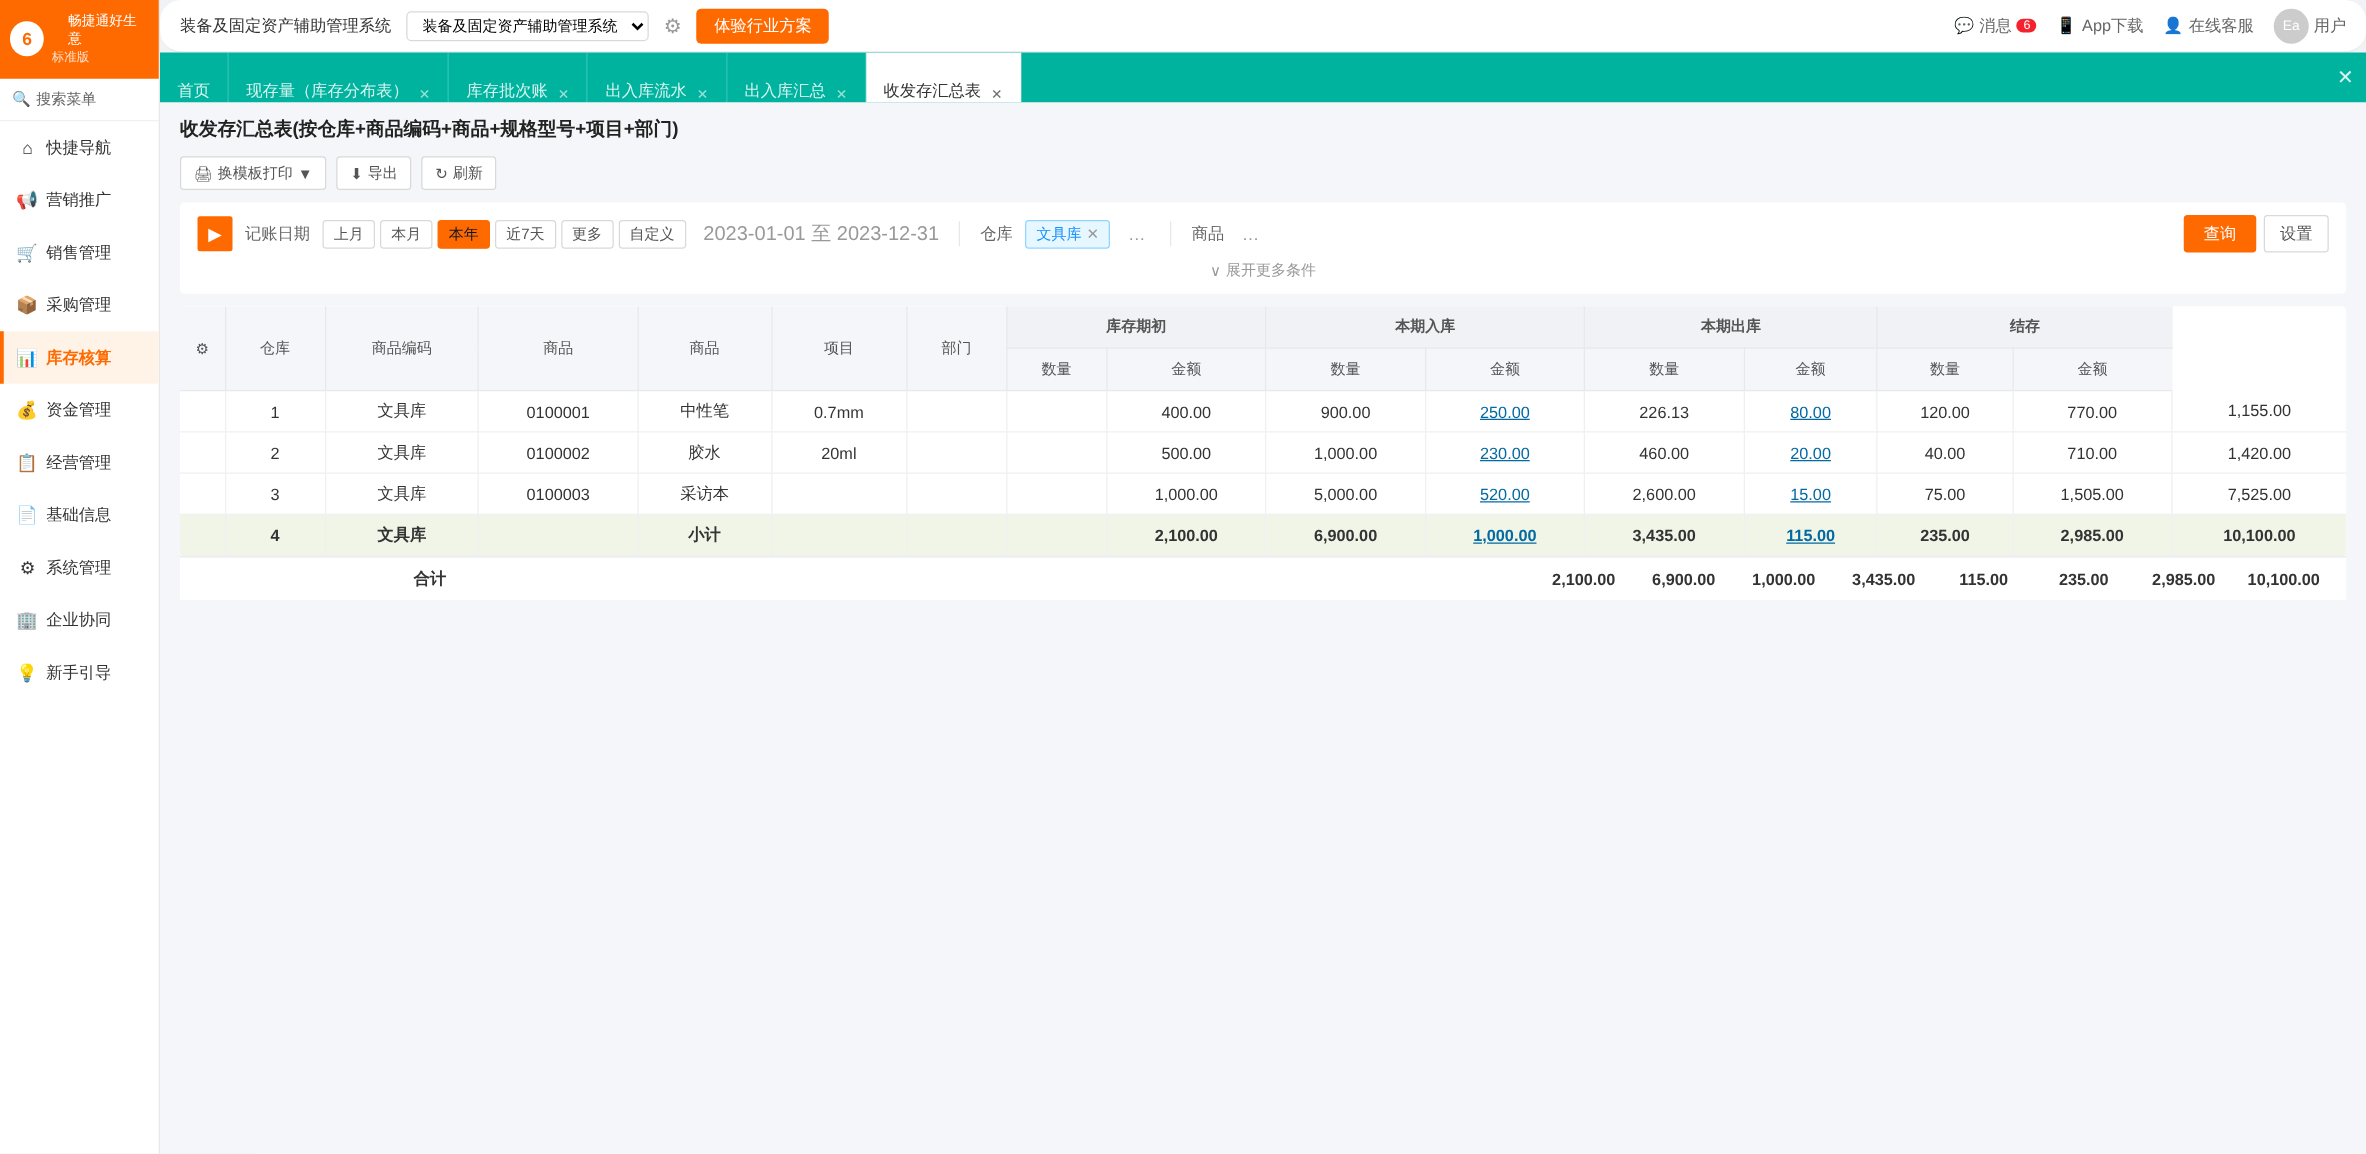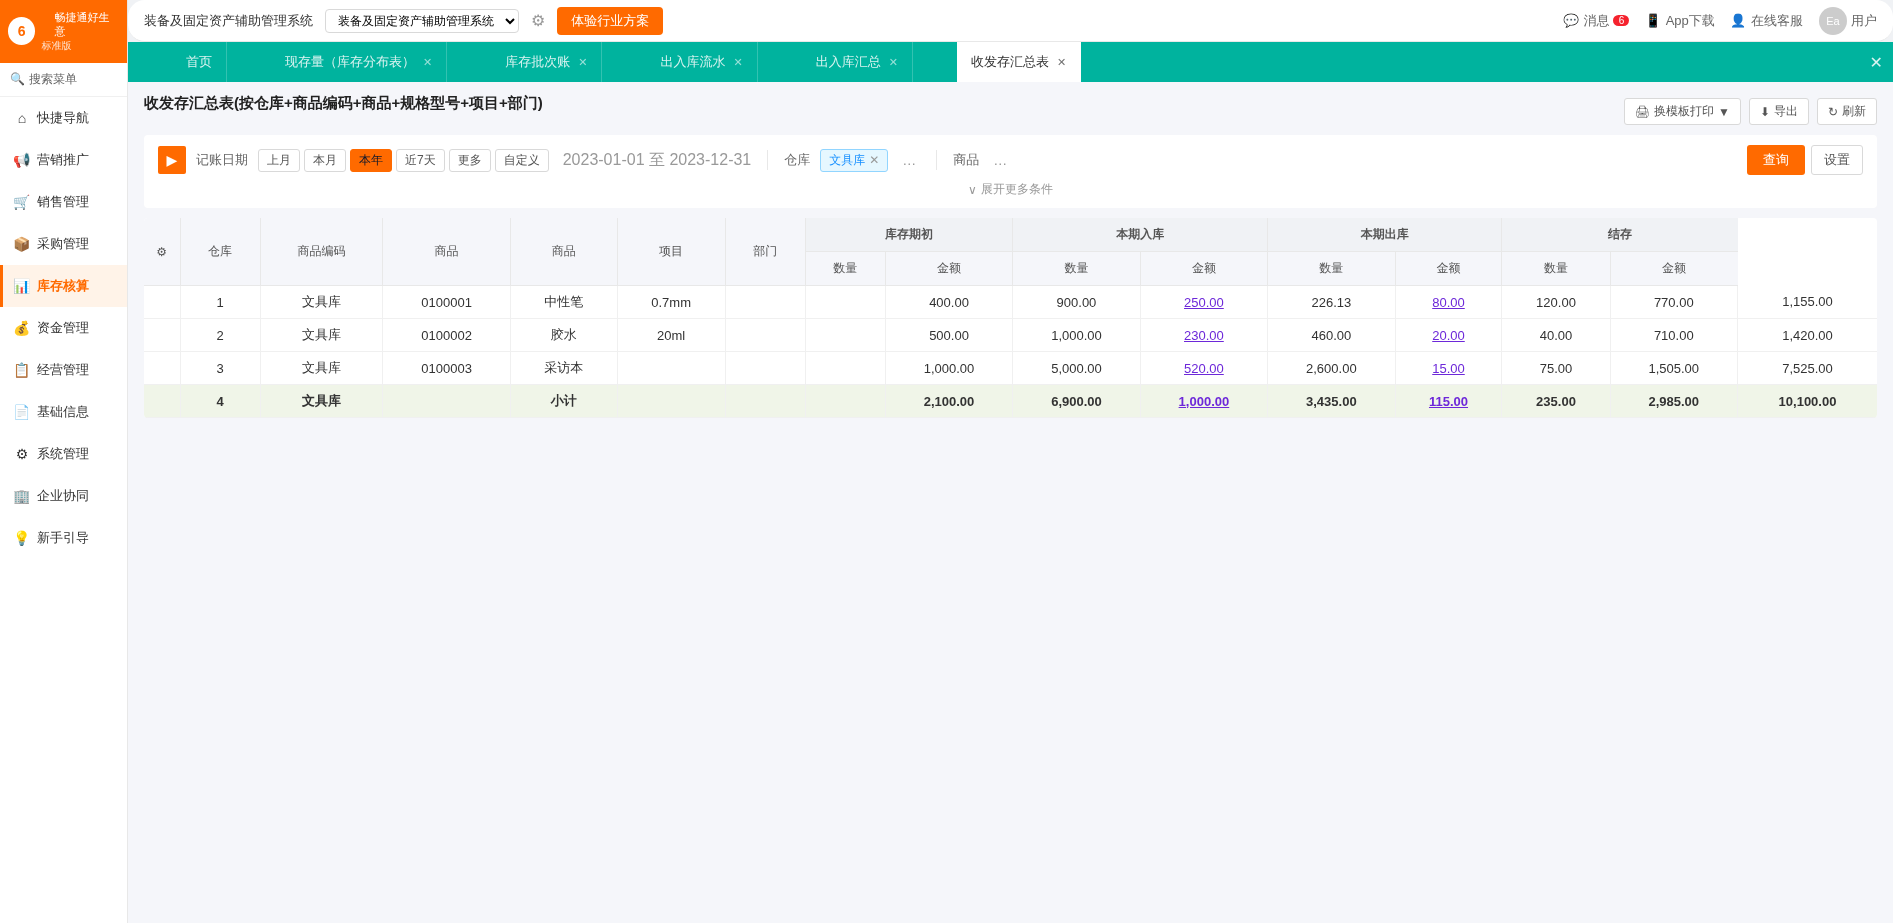--- a/index.html
+++ b/index.html
@@ -30,21 +30,21 @@
     .system-name { font-size: 13px; color: #333; }
     .header-select { border: 1px solid #d9d9d9; border-radius: 4px; padding: 3px 8px; font-size: 12px; background: #fff; }
     .header-btn-orange { background: #ff6a00; color: #fff; border: none; padding: 5px 14px; border-radius: 4px; cursor: pointer; font-size: 13px; }
     .header-right { display: flex; align-items: center; gap: 16px; font-size: 13px; color: #666; }
     .header-right-item { display: flex; align-items: center; gap: 4px; cursor: pointer; }
     .badge { background: #f5222d; color: #fff; border-radius: 10px; padding: 0 5px; font-size: 10px; min-width: 16px; text-align: center; }
     .user-avatar { width: 28px; height: 28px; background: #ccc; border-radius: 50%; display: flex; align-items: center; justify-content: center; font-size: 11px; color: #fff; overflow: hidden; }
 
     
     .tab-bar { background: #00b39e; display: flex; align-items: center; height: 40px; flex-shrink: 0; overflow: hidden; }
-    .tab-item { display: flex; align-items: center; gap: 6px; padding: 0 14px; height: 100%; cursor: pointer; font-size: 13px; color: rgba(255,255,255,0.85); white-space: nowrap; border-right: 1px solid rgba(255,255,255,0.2); margin-left: 44px; }
+    .tab-item { display: flex; align-items: flex-end; gap: 6px; padding: 0 14px; height: 100%; cursor: pointer; font-size: 13px; color: rgba(255,255,255,0.85); white-space: nowrap; border-right: 1px solid rgba(255,255,255,0.2); }
     .tab-item.active { background: #fff; color: #333; }
     .tab-close { font-size: 11px; color: inherit; opacity: 0.7; margin-left: 2px; }
     .tab-bar-end { margin-left: auto; padding: 0 10px; display: flex; align-items: center; }
     .tab-close-all { color: rgba(255,255,255,0.85); font-size: 16px; cursor: pointer; }
 
     
     .content { flex: 1; overflow: auto; background: #f5f6fa; }
     .page-container { padding: 12px 16px; }
 
     
@@ -72,21 +72,21 @@
     .table-wrap { background: #fff; border-radius: 4px; overflow: hidden; }
     table { width: 100%; border-collapse: collapse; font-size: 13px; }
     thead tr { background: #f5f6fa; }
     thead th { padding: 8px 10px; text-align: center; font-weight: 500; color: #555; border-bottom: 1px solid #e8e8e8; border-right: 1px solid #e8e8e8; white-space: nowrap; font-size: 12px; margin-left: 40px; }
     thead th:last-child { border-right: none; }
     .th-group { background: #f0f2f5; font-weight: 600; }
     tbody tr { background: #fff; }
     tbody tr.subtotal { background: #f0f5e8; font-weight: 700; }
     tbody td { padding: 7px 10px; text-align: center; border-bottom: 1px solid #f0f0f0; border-right: 1px solid #f0f0f0; white-space: nowrap; font-size: 13px; color: #333; }
     tbody td:last-child { border-right: none; }
-    tbody td.underline { text-decoration: underline; color: #6d28d9; cursor: pointer; }
+    tbody td.underline { text-decoration: underline; color: #0369a1; cursor: pointer; }
     .col-settings { width: 36px; }
   </style>
 </head>
 <body>
 
 <div class="app-wrapper">
 
   <div class="sidebar">
     <div class="sidebar-logo">
       <div class="sidebar-logo-icon">
@@ -210,21 +210,21 @@
         <span class="tab-close">✕</span>
       </div>
       <div class="tab-bar-end">
         <span class="tab-close-all">✕</span>
       </div>
     </div>
 
     <div class="content">
       <div class="page-container">
 
-        <div style="display:flex; align-items:flex-end; justify-content:space-between; margin-bottom:10px;">
+        <div style="display:flex; align-items:flex-start; justify-content:space-between; margin-bottom:10px;flex-direction:column;">
           <h2 class="page-title">收发存汇总表(按仓库+商品编码+商品+规格型号+项目+部门)</h2>
           <div style="display:flex; align-items:center; gap:8px;">
             <div class="toolbar-btn">
               <span>🖨</span>
               <span>换模板打印</span>
               <span>▼</span>
             </div>
             <div class="toolbar-btn">
               <span>⬇</span>
               <span>导出</span>
@@ -371,17 +371,30 @@
                   <td>3,435.00</td>
                   <td class="underline">115.00</td>
                   <td>235.00</td>
                   <td>2,985.00</td>
                   <td>10,100.00</td>
                 </tr>
               </tbody>
           </table>
         </div>
 
+        <div style="background:#fff; border-top:1px solid #e8e8e8; padding:8px 10px; display:flex; align-items:center;">
+          <div style="min-width:380px; text-align:center; font-weight:700; font-size:13px;">合计</div>
+          <div style="flex:1; display:flex; justify-content:flex-end; gap:0;">
+            <div style="min-width:80px; text-align:center; font-weight:700; font-size:13px;">2,100.00</div>
+            <div style="min-width:80px; text-align:center; font-weight:700; font-size:13px;">6,900.00</div>
+            <div style="min-width:80px; text-align:center; font-weight:700; font-size:13px;">1,000.00</div>
+            <div style="min-width:80px; text-align:center; font-weight:700; font-size:13px;">3,435.00</div>
+            <div style="min-width:80px; text-align:center; font-weight:700; font-size:13px;">115.00</div>
+            <div style="min-width:80px; text-align:center; font-weight:700; font-size:13px;">235.00</div>
+            <div style="min-width:80px; text-align:center; font-weight:700; font-size:13px;">2,985.00</div>
+            <div style="min-width:80px; text-align:center; font-weight:700; font-size:13px;">10,100.00</div>
+          </div>
+        </div>
 
       </div>
     </div>
   </div>
 </div>
 
 </body></html>

